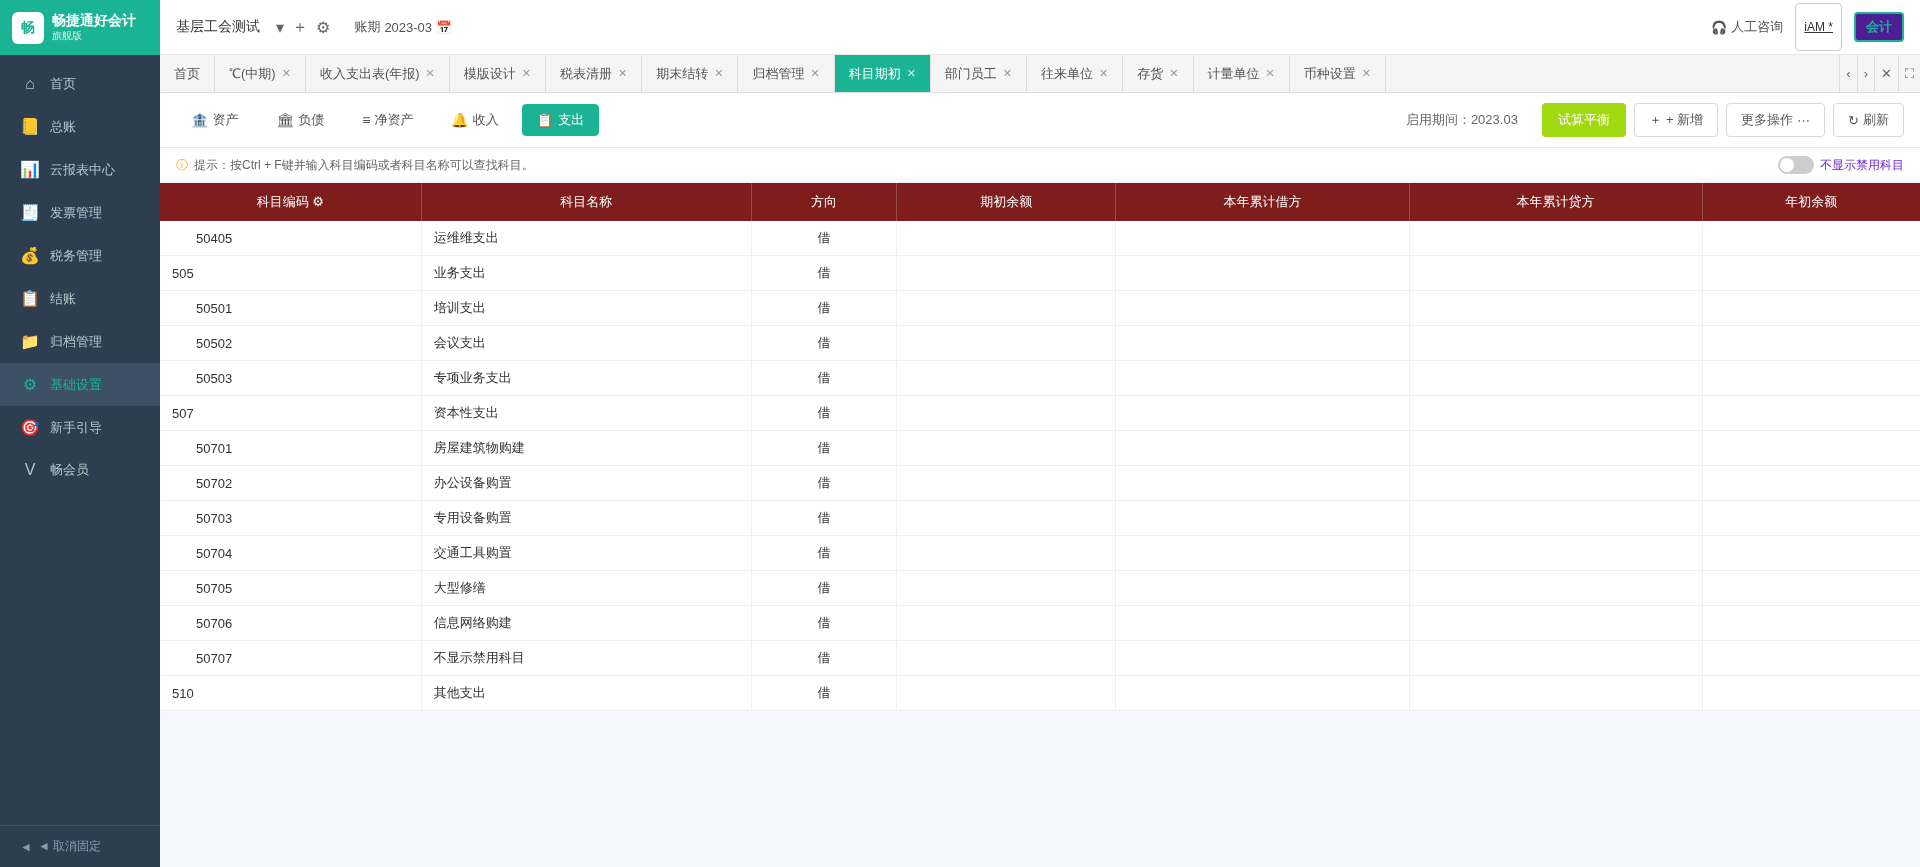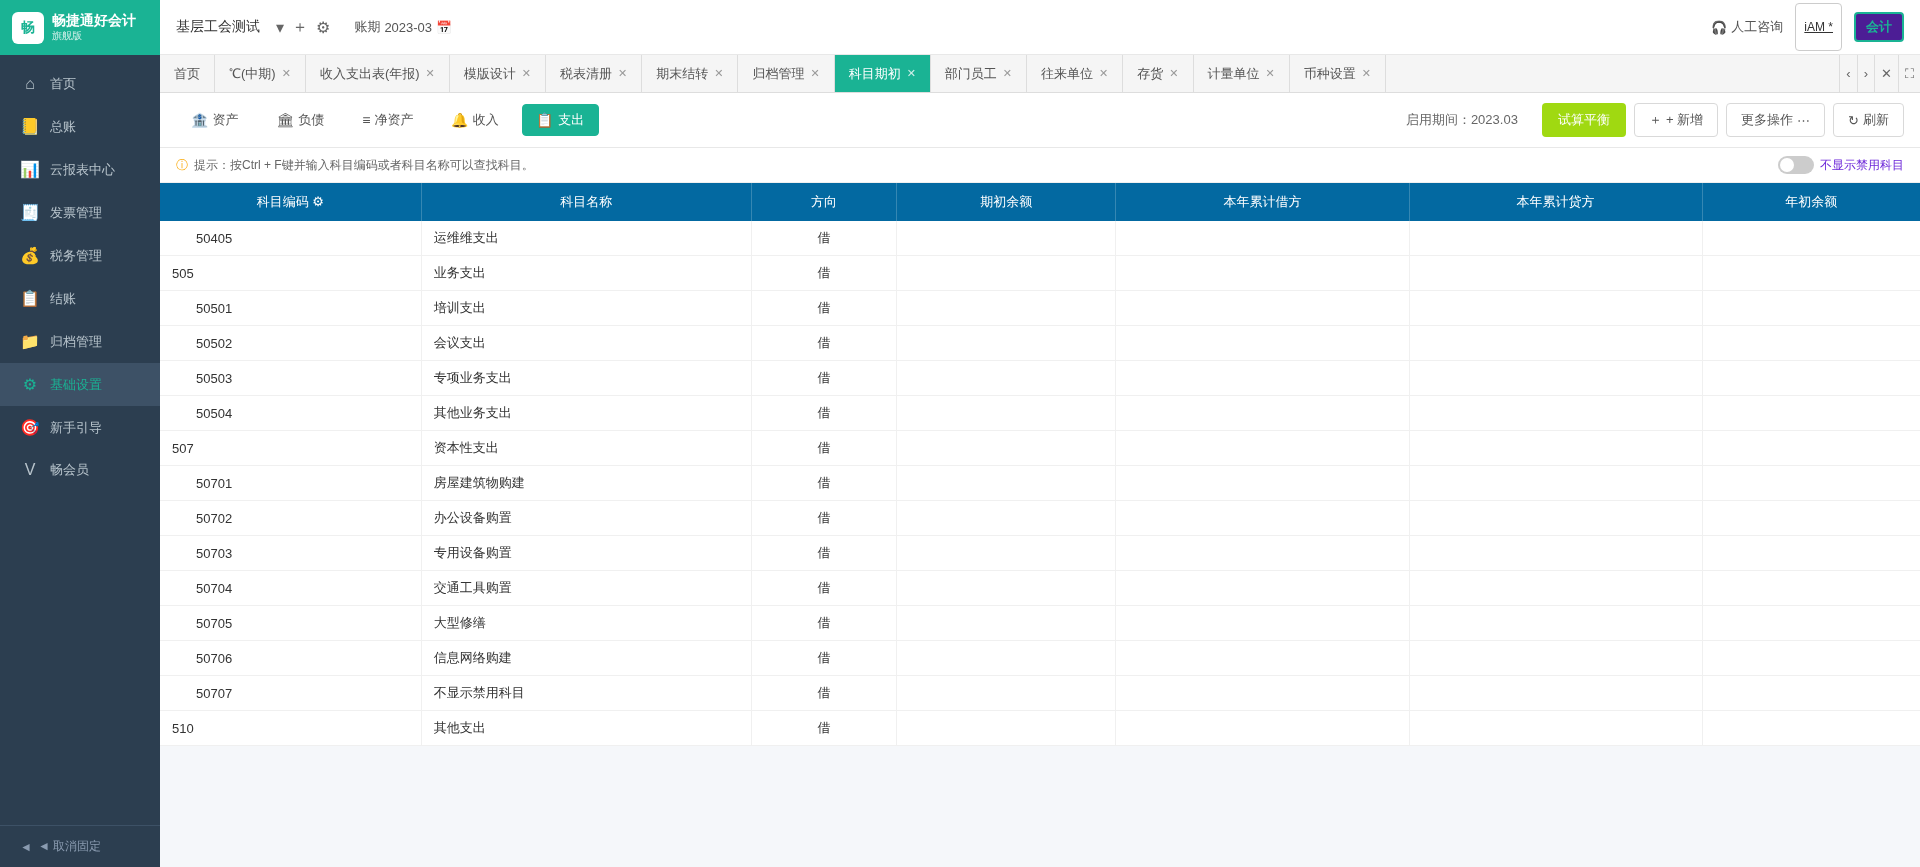--- a/index.html
+++ b/index.html
@@ -151,21 +151,21 @@
       border-bottom: 1px solid #f0f0f0;
     }
     .notice-bar .notice-icon { color: #faad14; }
     .notice-bar-right { margin-left: auto; display: flex; align-items: center; gap: 6px; font-size: 12px; color: #6d28d9; }
     .toggle-switch { width: 36px; height: 18px; background: #ccc; border-radius: 9px; position: relative; cursor: pointer; }
     .toggle-switch::after { content: ''; position: absolute; width: 14px; height: 14px; background: white; border-radius: 50%; top: 2px; left: 2px; }
 
     
     .table-container { flex: 1; overflow: auto; padding: 0; }
     table { width: 100%; border-collapse: collapse; background: white; }
-    thead tr { background: #0369a1; color: white; }
+    thead tr { background: #7f1d1d; color: white; }
     thead th {
       padding: 10px 12px;
       font-size: 13px;
       font-weight: 500;
       text-align: center;
       border-right: 1px solid rgba(255,255,255,0.2);
       white-space: nowrap;
     }
     thead th:last-child { border-right: none; }
     tbody tr { border-bottom: 1px solid #f0f0f0; }
@@ -436,29 +436,20 @@
             </tr>
             <tr class="level2">
               <td class="code-cell" style="padding-left: 36px;">50503</td>
               <td class="name-cell">专项业务支出</td>
               <td>借</td>
               <td></td>
               <td></td>
               <td></td>
               <td></td>
             </tr>
-            <tr class="level2">
-              <td class="code-cell" style="padding-left: 36px;">50504</td>
-              <td class="name-cell">其他业务支出</td>
-              <td>借</td>
-              <td></td>
-              <td></td>
-              <td></td>
-              <td></td>
-            </tr>
             <tr class="level1">
               <td class="code-cell">507</td>
               <td class="name-cell">资本性支出</td>
               <td>借</td>
               <td></td>
               <td></td>
               <td></td>
               <td></td>
             </tr>
             <tr class="level2">

